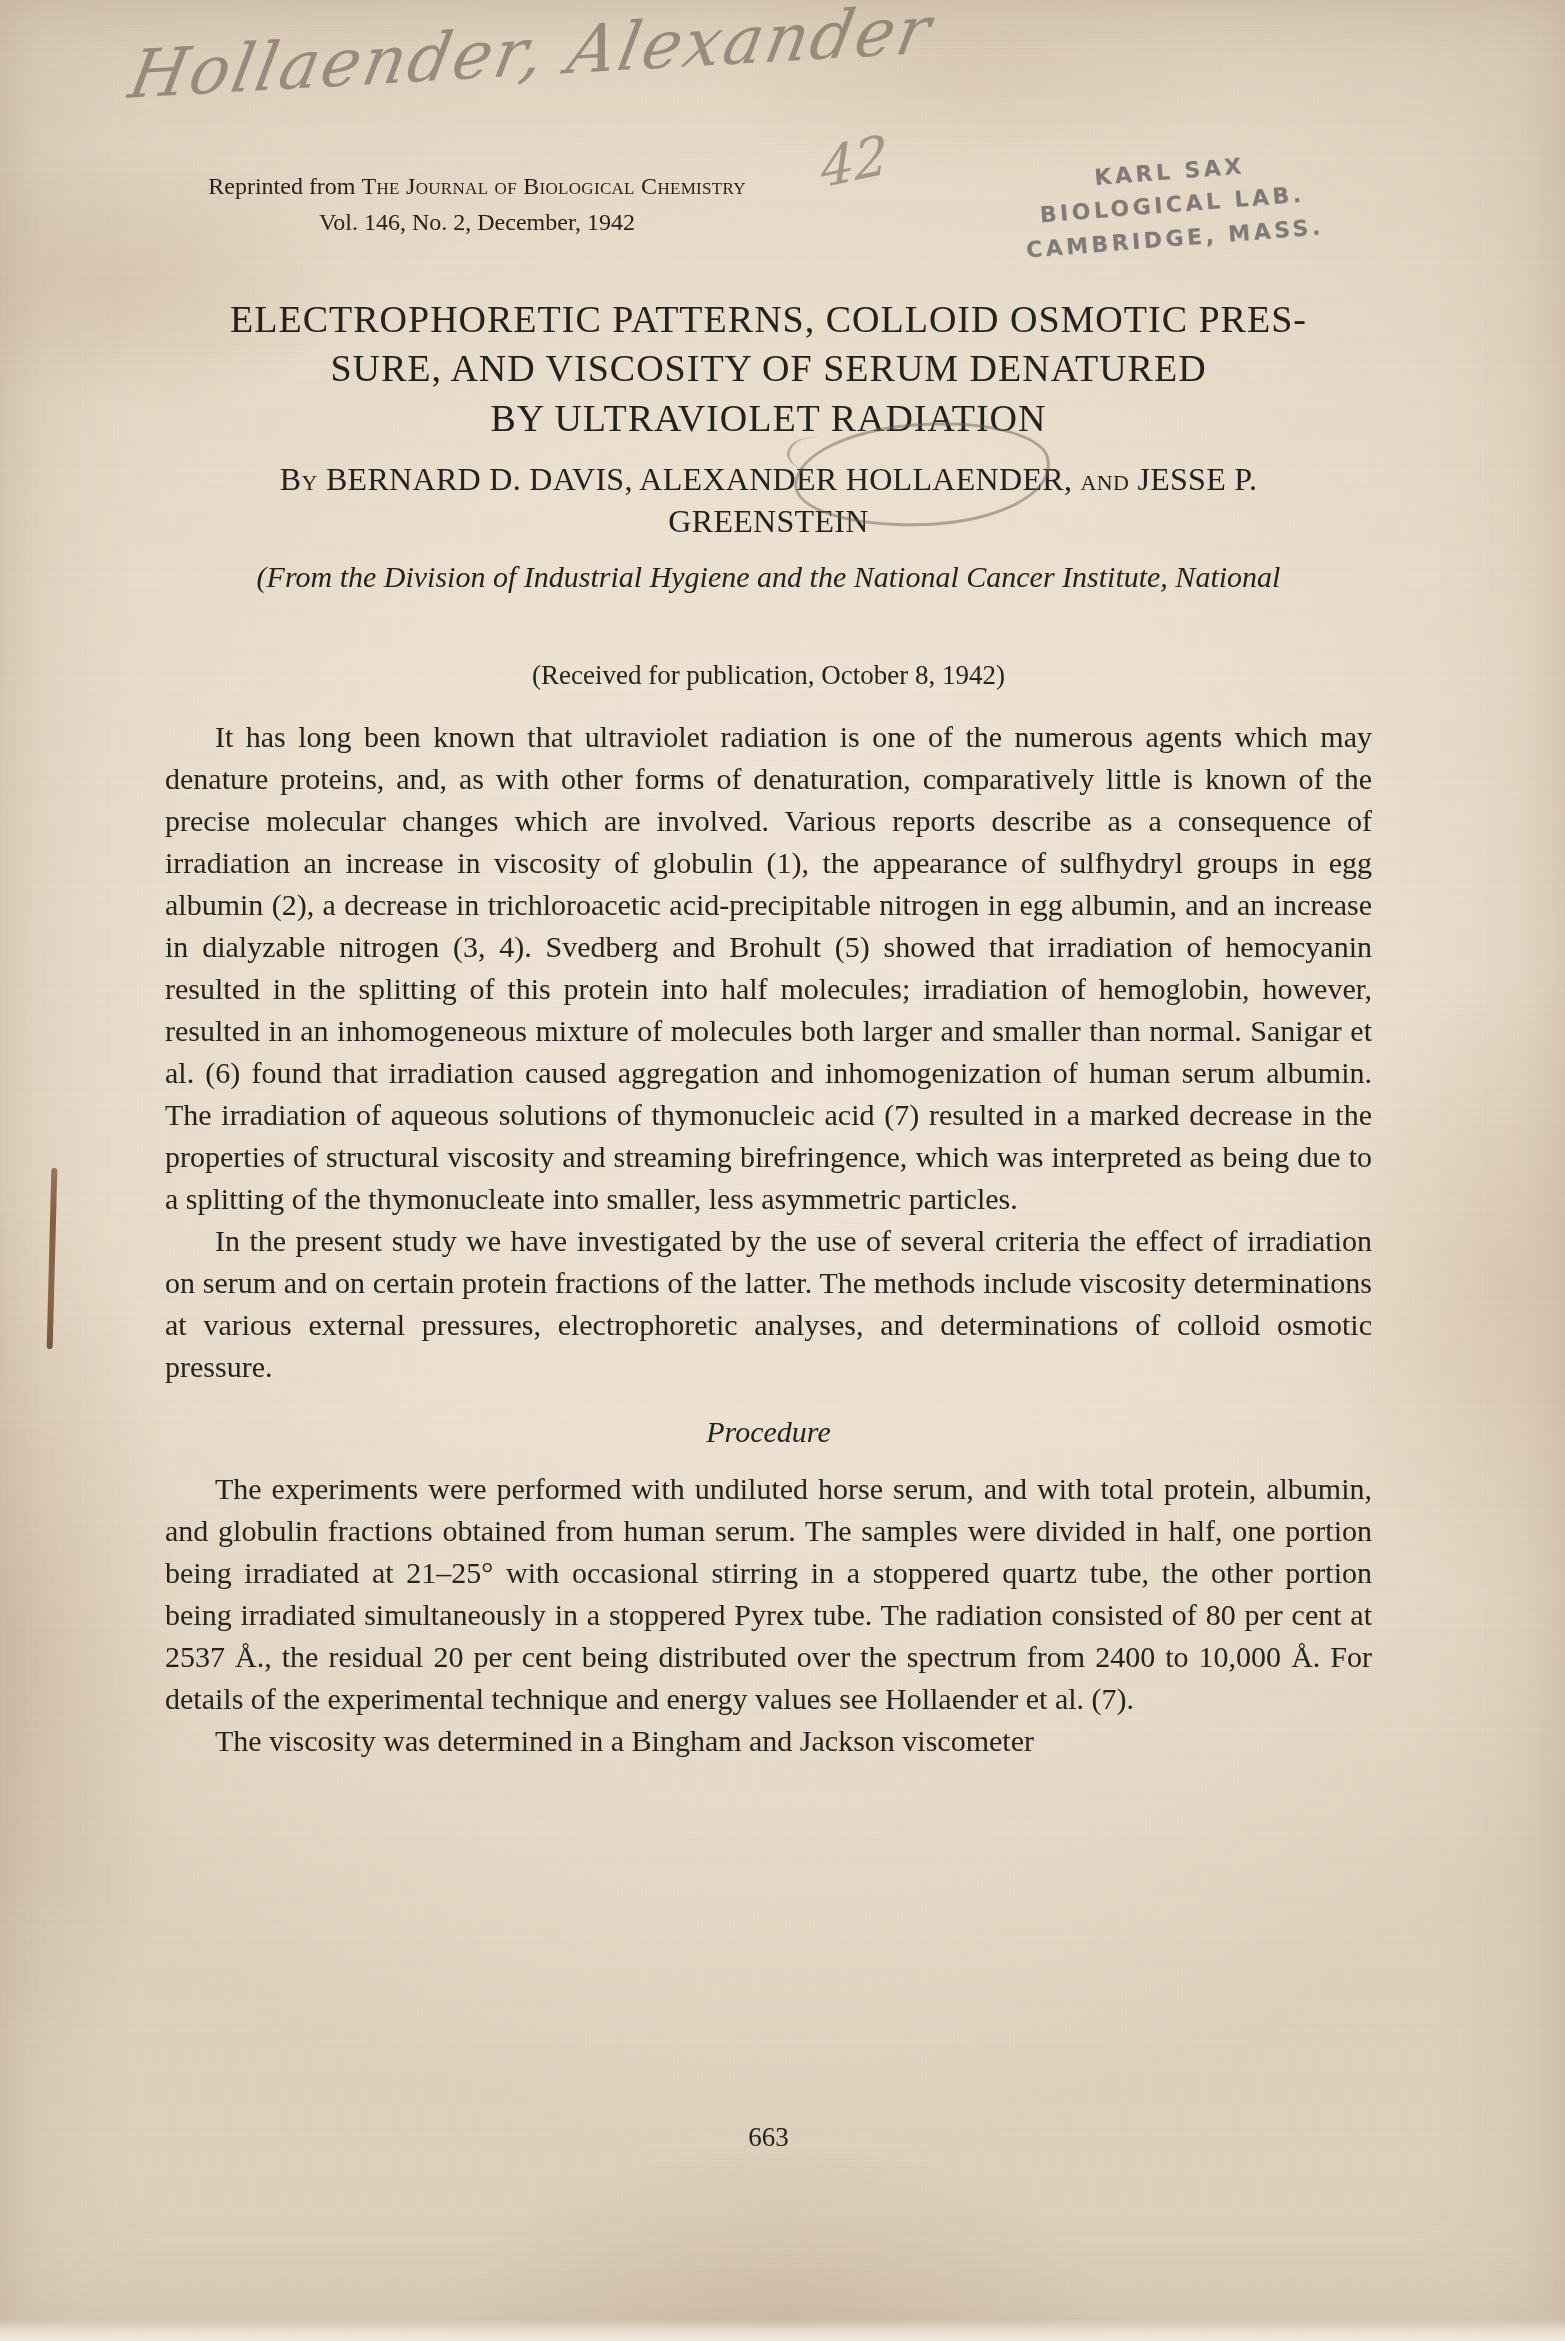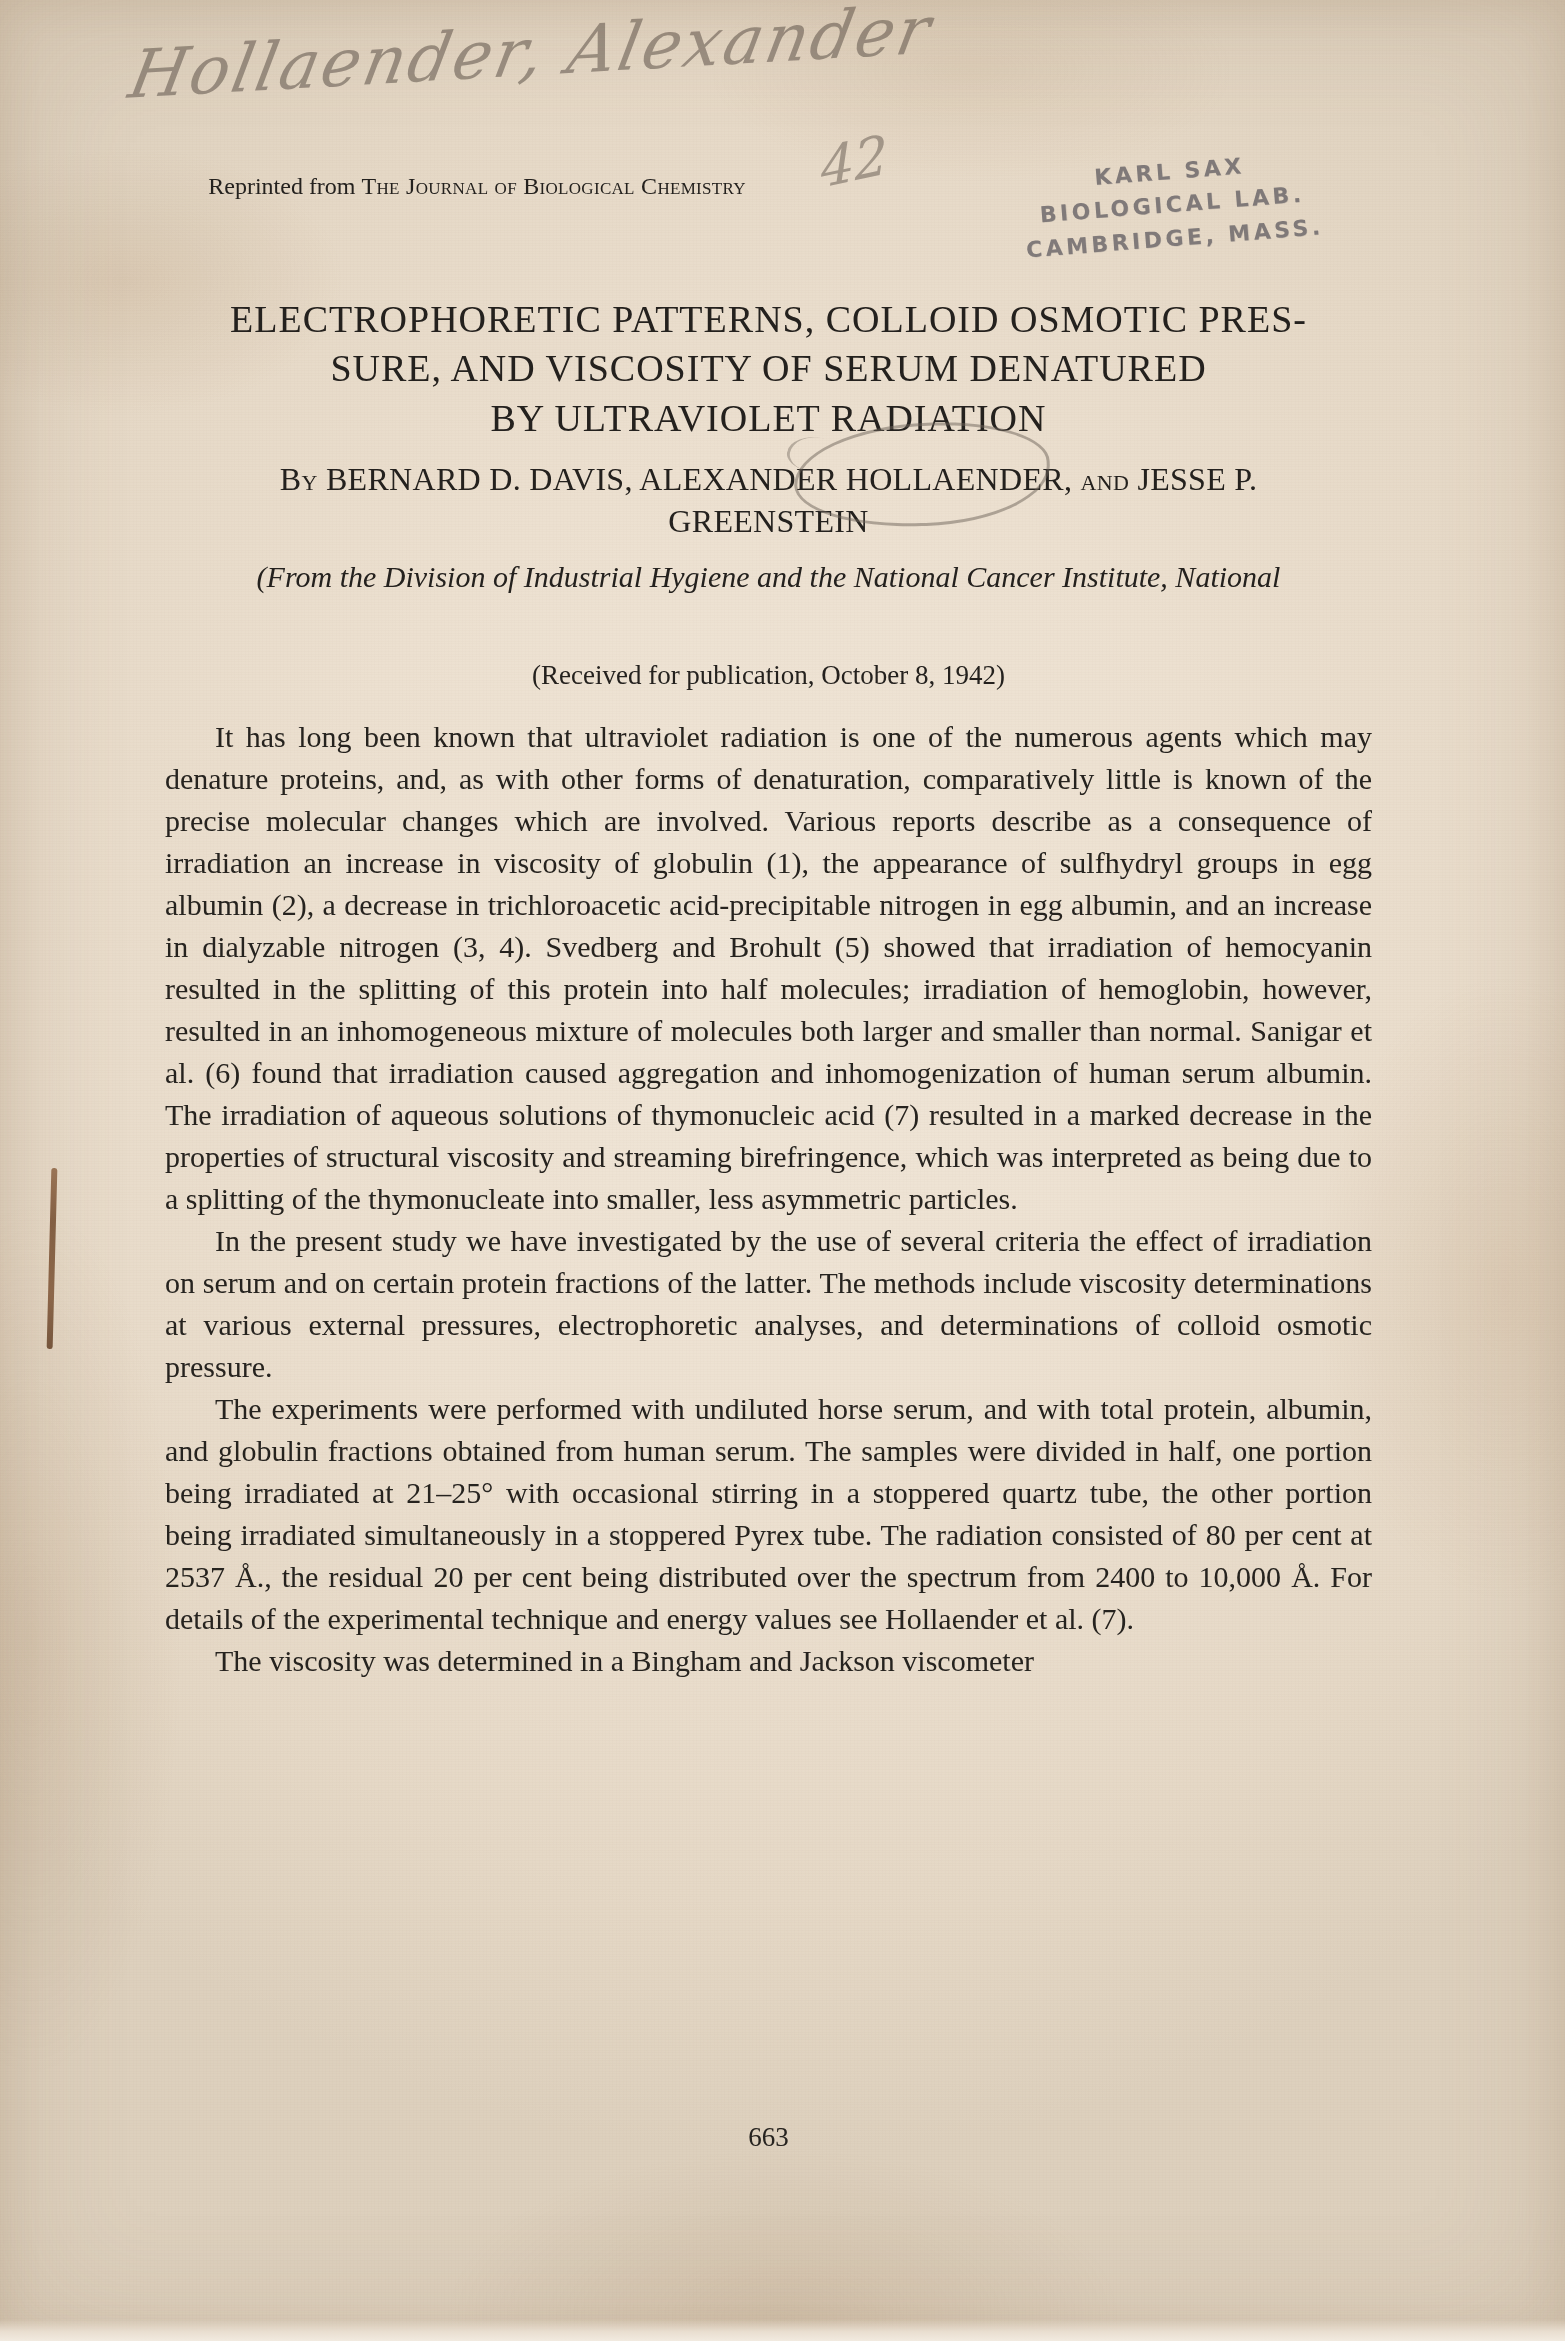--- a/index.html
+++ b/index.html
@@ -253,20 +253,21 @@
 
   <div class="paper-texture"></div>
   <div class="paper-stains"></div>
 
   <div class="content">
 
     <div class="reprint-block">
       <div class="reprint-line-1">
         <span>Reprinted from </span><span class="smallcaps">The Journal of Biological Chemistry</span>
       </div>
+      <div class="reprint-line-2">Vol. 146, No. 2, December, 1942</div>
     </div>
 
     <div class="doc-title">
       <div>ELECTROPHORETIC  PATTERNS,  COLLOID  OSMOTIC  PRES-</div>
       <div>SURE, AND VISCOSITY OF SERUM DENATURED</div>
       <div>BY ULTRAVIOLET RADIATION</div>
     </div>
 
     <div class="byline">
       <div>
@@ -280,20 +281,21 @@
 
     <div class="affiliation">
       <div>(From the Division of Industrial Hygiene and the National Cancer Institute, National</div>
     </div>
 
     <div class="received">(Received for publication, October 8, 1942)</div>
 
     <div class="body-text">
       <p>It has long been known that ultraviolet radiation is one of the numerous agents which may denature proteins, and, as with other forms of denaturation, comparatively little is known of the precise molecular changes which are involved.  Various reports describe as a consequence of irradiation an increase in viscosity of globulin (1), the appearance of sulfhydryl groups in egg albumin (2), a decrease in trichloroacetic acid-precipitable nitrogen in egg albumin, and an increase in dialyzable nitrogen (3, 4).  Svedberg and Brohult (5) showed that irradiation of hemocyanin resulted in the splitting of this protein into half molecules; irradiation of hemoglobin, however, resulted in an inhomogeneous mixture of molecules both larger and smaller than normal.  Sanigar et al. (6) found that irradiation caused aggregation and inhomogenization of human serum albumin.  The irradiation of aqueous solutions of thymonucleic acid (7) resulted in a marked decrease in the properties of structural viscosity and streaming birefringence, which was interpreted as being due to a splitting of the thymonucleate into smaller, less asymmetric particles.</p>
       <p>In the present study we have investigated by the use of several criteria the effect of irradiation on serum and on certain protein fractions of the latter.  The methods include viscosity determinations at various external pressures, electrophoretic analyses, and determinations of colloid osmotic pressure.</p>
+      <p class="section-heading">Procedure</p>
       <p>The experiments were performed with undiluted horse serum, and with total protein, albumin, and globulin fractions obtained from human serum. The samples were divided in half, one portion being irradiated at 21–25° with occasional stirring in a stoppered quartz tube, the other portion being irradiated simultaneously in a stoppered Pyrex tube.  The radiation consisted of 80 per cent at 2537 Å., the residual 20 per cent being distributed over the spectrum from 2400 to 10,000 Å.  For details of the experimental technique and energy values see Hollaender et al. (7).</p>
       <p>The viscosity was determined in a Bingham and Jackson viscometer</p>
     </div>
 
     <div class="page-number">663</div>
   </div>
 
   <div class="handwriting" id="hw-signature">Hollaender, Alexander</div>
   <div class="handwriting" id="hw-number">42</div>
 

